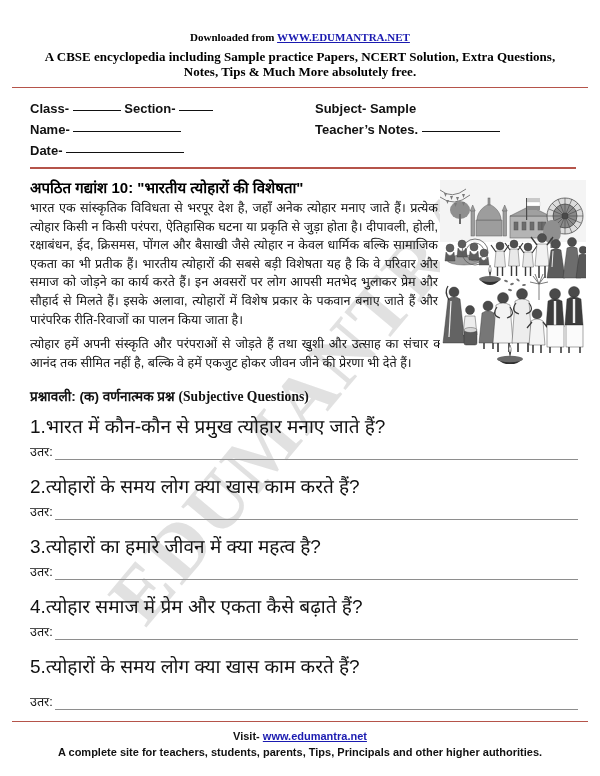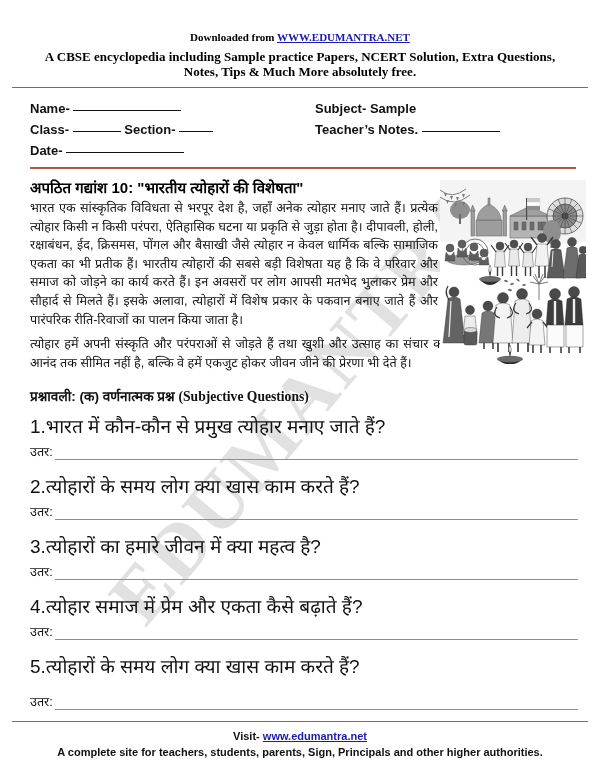--- a/index.html
+++ b/index.html
@@ -225,28 +225,28 @@
     <div class="top-header">
       <div class="line1"><span>Downloaded from </span><a class="site-link" href="#">WWW.EDUMANTRA.NET</a></div>
       <div class="line2">A CBSE encyclopedia including Sample practice Papers, NCERT Solution, Extra Questions, Notes, Tips &amp; Much More absolutely free.</div>
     </div>
 
     <hr class="rule">
 
     <div class="info-block">
       <div class="info-left">
         <div class="info-row">
-          <span>Name-</span>
-          <span class="info-underline u-long"></span>
-        </div>
-        <div class="info-row">
           <span>Class-</span>
           <span class="info-underline u-mid"></span>
           <span>Section-</span>
           <span class="info-underline u-short"></span>
+        </div>
+        <div class="info-row">
+          <span>Name-</span>
+          <span class="info-underline u-long"></span>
         </div>
         <div class="info-row">
           <span>Date-</span>
           <span class="info-underline u-date"></span>
         </div>
       </div>
       <div class="info-right">
         <div class="info-row">Subject- Sample</div>
         <div class="info-row">
           <span>Teacher’s Notes.</span>
@@ -508,17 +508,17 @@
         <path d="M70 177 q-2.5 -7 0 -12 q2.5 5 0 12 z" fill="#444"></path>
         <path d="M69.3 172 q-1.2 -4 0.7 -7 q1.9 3 0.7 7 z" fill="#fff" stroke="#444" stroke-width="0.4"></path>
       </g>
     </svg>
   </div>
 
   <div class="footer-wrap">
     <hr class="rule footer-rule">
     <div class="footer">
       <div><span>Visit- </span><a class="flink" href="#">www.edumantra.net</a></div>
-      <div class="fline2">A complete site for teachers, students, parents, Sign, Principals and other higher authorities.</div>
+      <div class="fline2">A complete site for teachers, students, parents, Tips, Principals and other higher authorities.</div>
     </div>
   </div>
 
 </div>
 
 </body></html>

